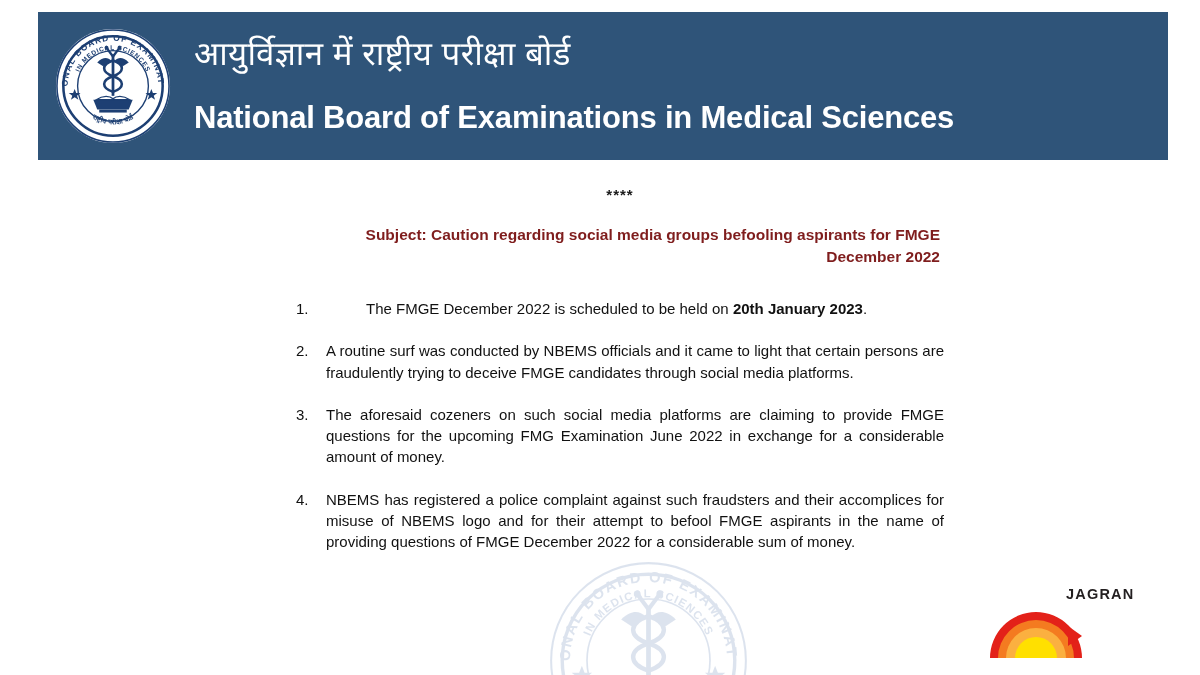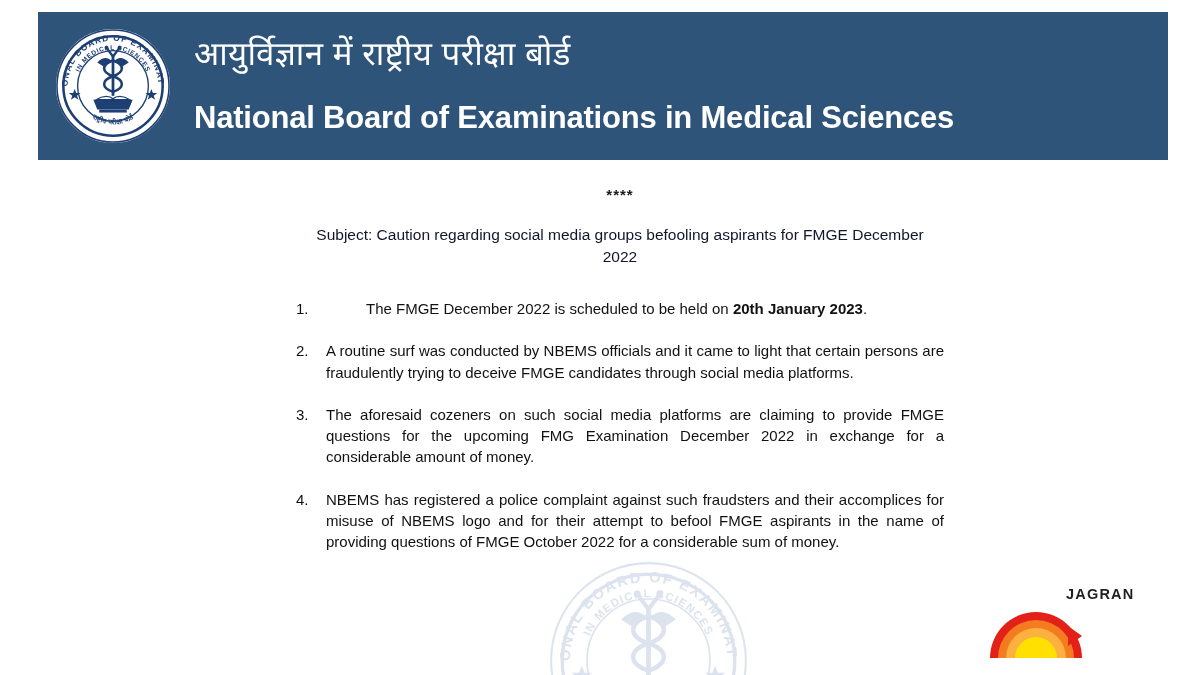--- a/index.html
+++ b/index.html
@@ -76,25 +76,25 @@
     font-size: 15px;
     font-weight: bold;
     letter-spacing: 1px;
     color: #1b1b1b;
   }
   .subject-block {
     position: absolute;
     left: 300px;
     top: 64px;
     width: 640px;
-    text-align: center;
+    text-align: right;
     font-size: 15.5px;
-    font-weight: normal;
+    font-weight: bold;
     line-height: 1.45;
-    color: #0f172a;
+    color: #7f1d1d;
   }
 
   .list {
     position: absolute;
     left: 296px;
     top: 138px;
     width: 648px;
   }
   .list-item {
     display: flex;
@@ -268,26 +268,26 @@
         <div class="li-text nojustify"><span>The FMGE December 2022 is scheduled to be held on </span><b>20th January 2023</b><span>.</span></div>
       </div>
 
       <div class="list-item">
         <div class="li-num">2.</div>
         <div class="li-text">A routine surf was conducted  by NBEMS officials and it came to light that certain persons are fraudulently trying to deceive FMGE candidates through social media platforms.</div>
       </div>
 
       <div class="list-item">
         <div class="li-num">3.</div>
-        <div class="li-text">The aforesaid cozeners on such social media platforms are claiming to provide FMGE questions for the upcoming FMG Examination December 2022 in exchange for a considerable amount of money.</div>
+        <div class="li-text">The aforesaid cozeners on such social media platforms are claiming to provide FMGE questions for the upcoming FMG Examination June 2022 in exchange for a considerable amount of money.</div>
       </div>
 
       <div class="list-item">
         <div class="li-num">4.</div>
-        <div class="li-text">NBEMS has registered a police complaint against such fraudsters and their accomplices for misuse of NBEMS logo and for their attempt to befool FMGE aspirants in the name of providing questions of FMGE October 2022 for a considerable sum of money.</div>
+        <div class="li-text">NBEMS has registered a police complaint against such fraudsters and their accomplices for misuse of NBEMS logo and for their attempt to befool FMGE aspirants in the name of providing questions of FMGE December 2022 for a considerable sum of money.</div>
       </div>
 
     </div>
   </div>
 </div>
 
 <div class="jj-logo">
   <div class="jj-sun">
     <svg viewBox="0 0 96 54" width="96" height="54" aria-hidden="true">
       <path d="M 2,52 A 46,46 0 0 1 94,52 L 78,52 A 30,30 0 0 0 18,52 Z" fill="#e32119"></path>

